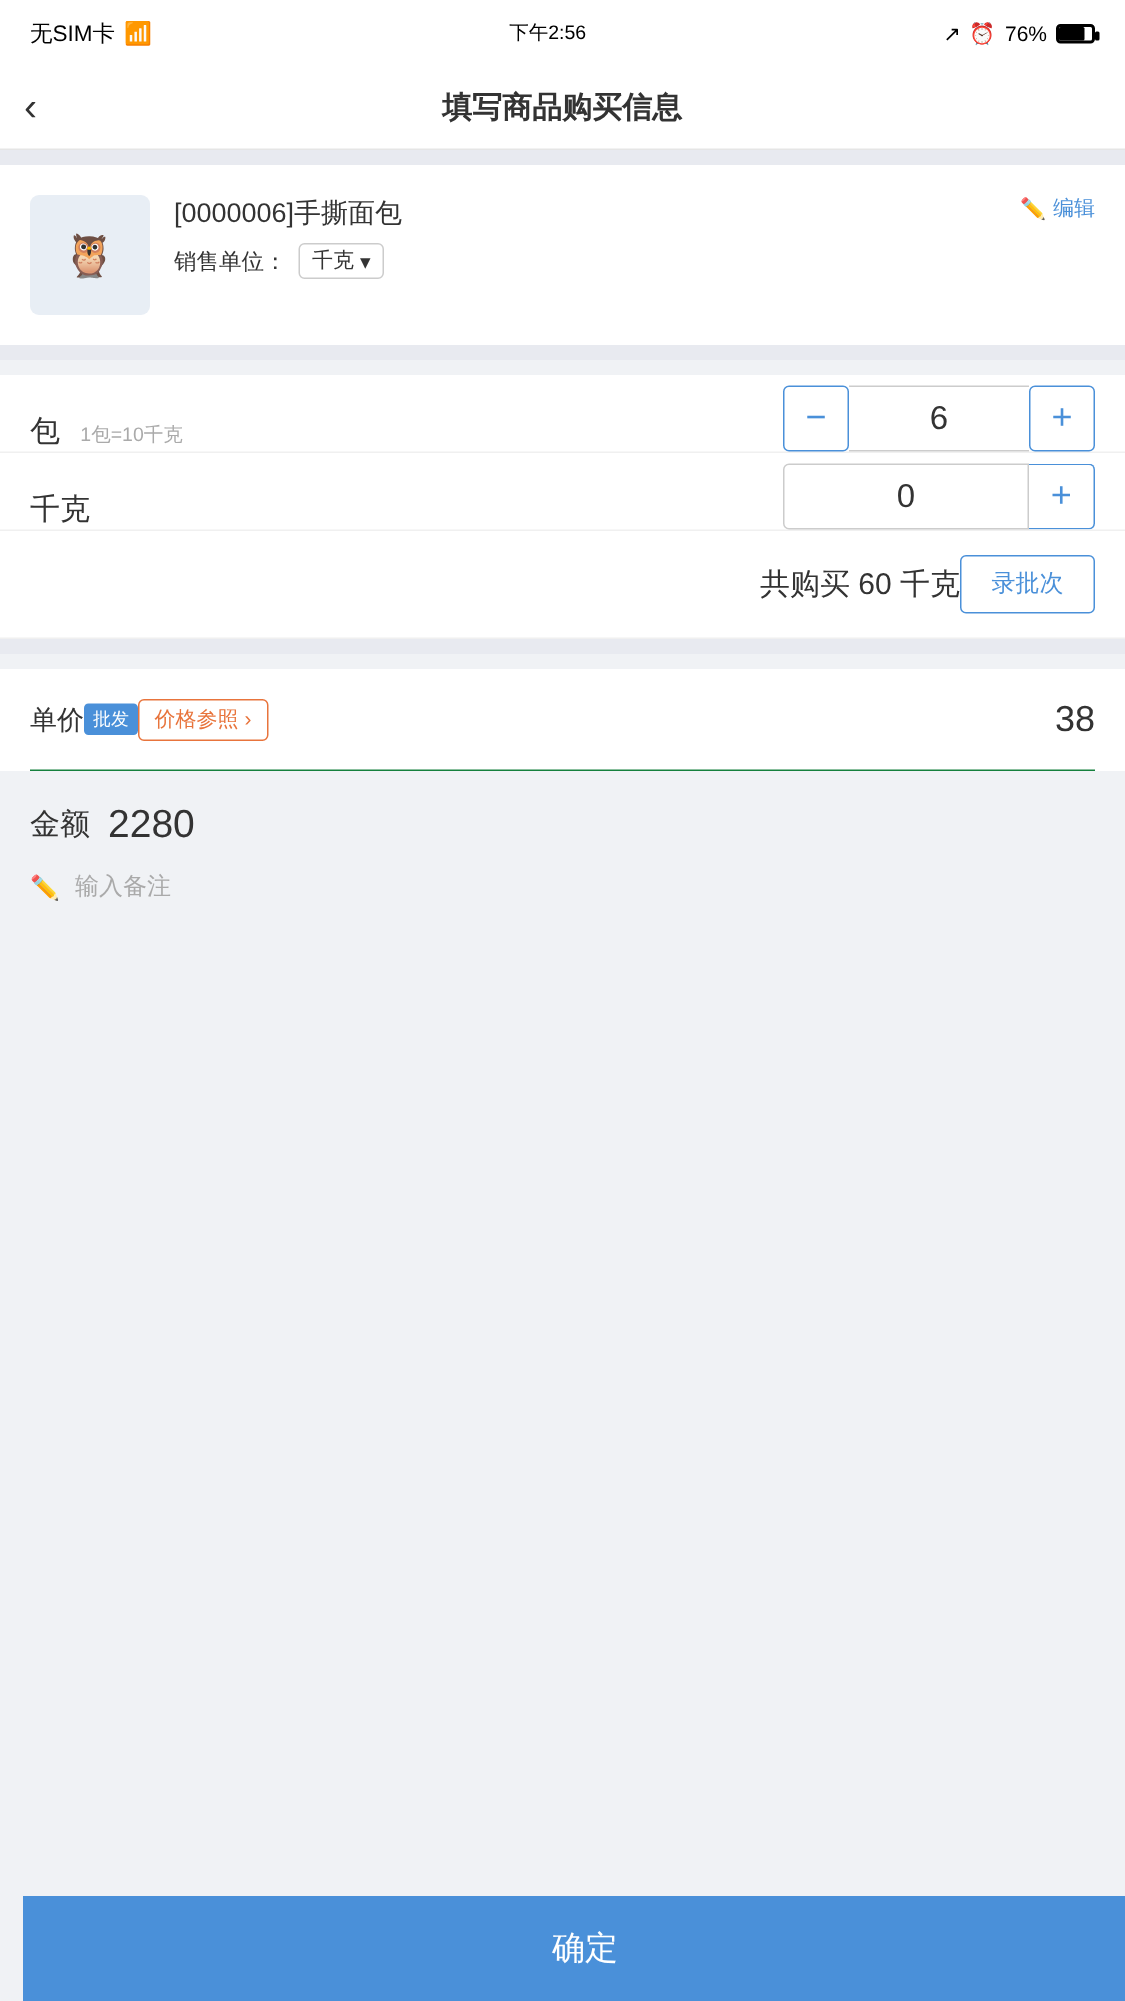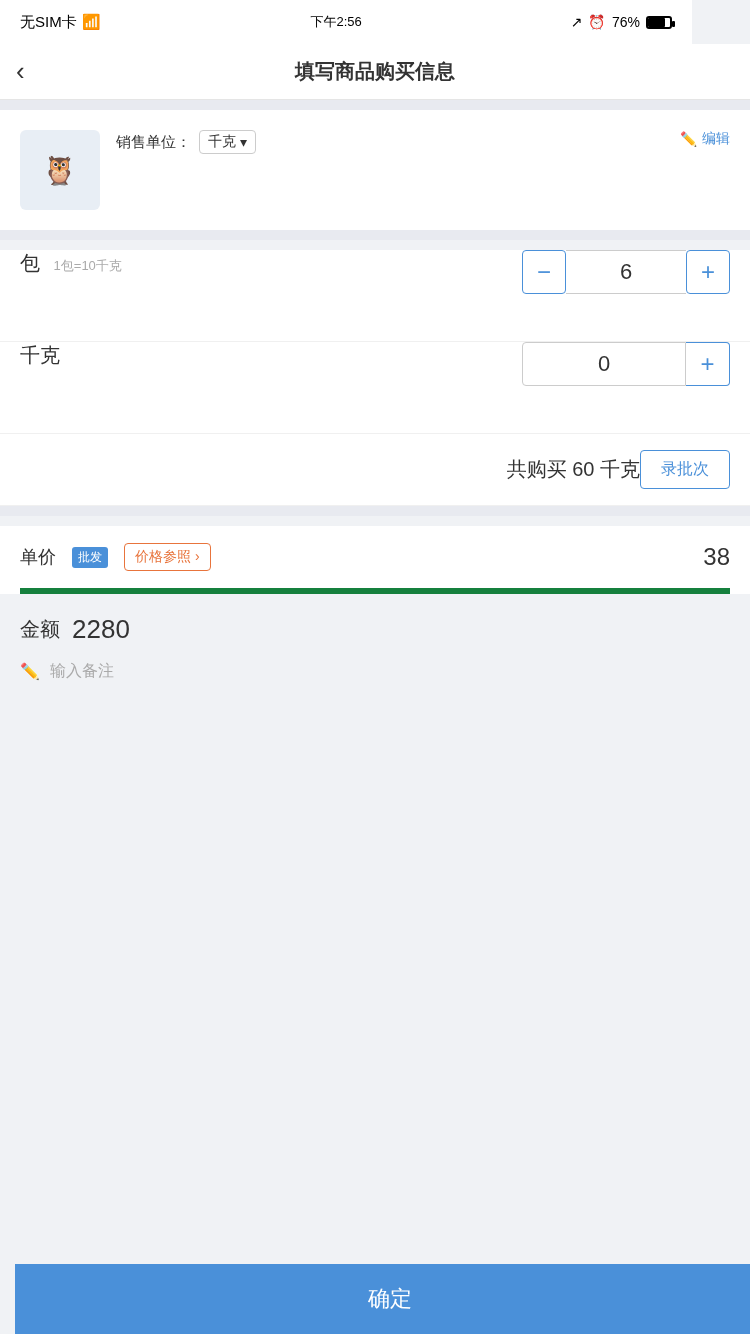--- a/index.html
+++ b/index.html
@@ -8,21 +8,21 @@
       width: 750px;
       min-height: 1334px;
       font-family: -apple-system, "PingFang SC", "Helvetica Neue", Arial, sans-serif;
       background: #f0f2f5;
       position: relative;
       overflow-x: hidden;
     }
 
     
     .status-bar {
-      width: 692px;
+      width: 750px;
       height: 44px;
       background: #fff;
       display: flex;
       align-items: center;
       justify-content: space-between;
       padding: 0 20px;
       font-size: 14px;
       color: #000;
     }
     .status-left { display: flex; align-items: center; gap: 6px; font-size: 15px; }
@@ -109,23 +109,23 @@
       display: flex; align-items: center; gap: 4px;
     }
 
     
     .form-section {
       background: #fff;
       margin-top: 10px;
     }
     .form-row {
       display: flex;
-      align-items: flex-start;
+      align-items: flex-end;
       padding: 0 20px;
-      height: 92px;
+      height: 52px;
       border-bottom: 1px solid #f0f0f0;
       gap: 44px;
     }
     .form-label {
       font-size: 20px; color: #333; min-width: 80px;
     }
     .form-label-sub {
       font-size: 13px; color: #aaa; margin-left: 8px;
     }
     .form-controls {
@@ -186,22 +186,22 @@
     
     .price-section {
       background: #fff;
       margin-top: 10px;
       padding: 0 20px;
     }
     .price-row {
       display: flex;
       align-items: center;
       height: 68px;
-      border-bottom: 6px solid #15803d;
-      gap: 16px;
+      border-bottom: 1px solid #15803d;
+      gap: 0;
     }
     .price-label {
       font-size: 18px; color: #333;
     }
     .price-tag {
       background: #4a90d9;
       color: #fff;
       font-size: 12px;
       border-radius: 3px;
       padding: 2px 6px;
@@ -292,20 +292,21 @@
   <div class="nav-title">填写商品购买信息</div>
 </div>
 
 <div class="divider"></div>
 
 <div class="product-card">
   <div class="product-image">
     <span class="product-image-placeholder">🦉</span>
   </div>
   <div class="product-info">
+    <div class="product-name">[0000006]手撕面包</div>
     <div class="product-unit-row">
       <span>销售单位：</span>
       <div class="unit-select">
         <span>千克</span>
         <span>▾</span>
       </div>
     </div>
   </div>
   <div class="edit-btn">
     <span>✏️</span>

